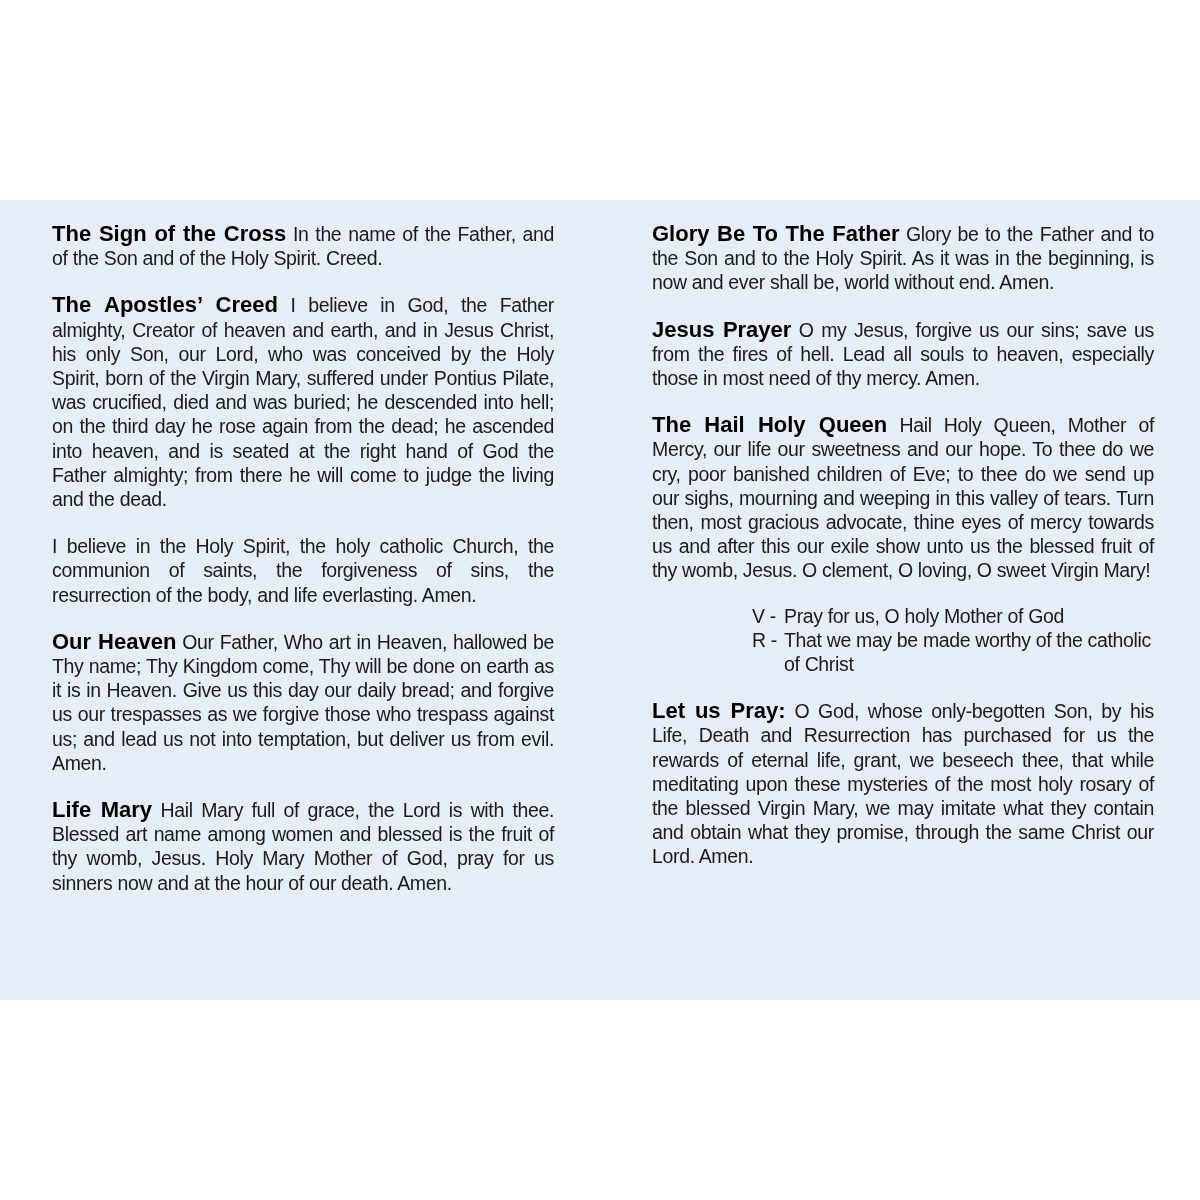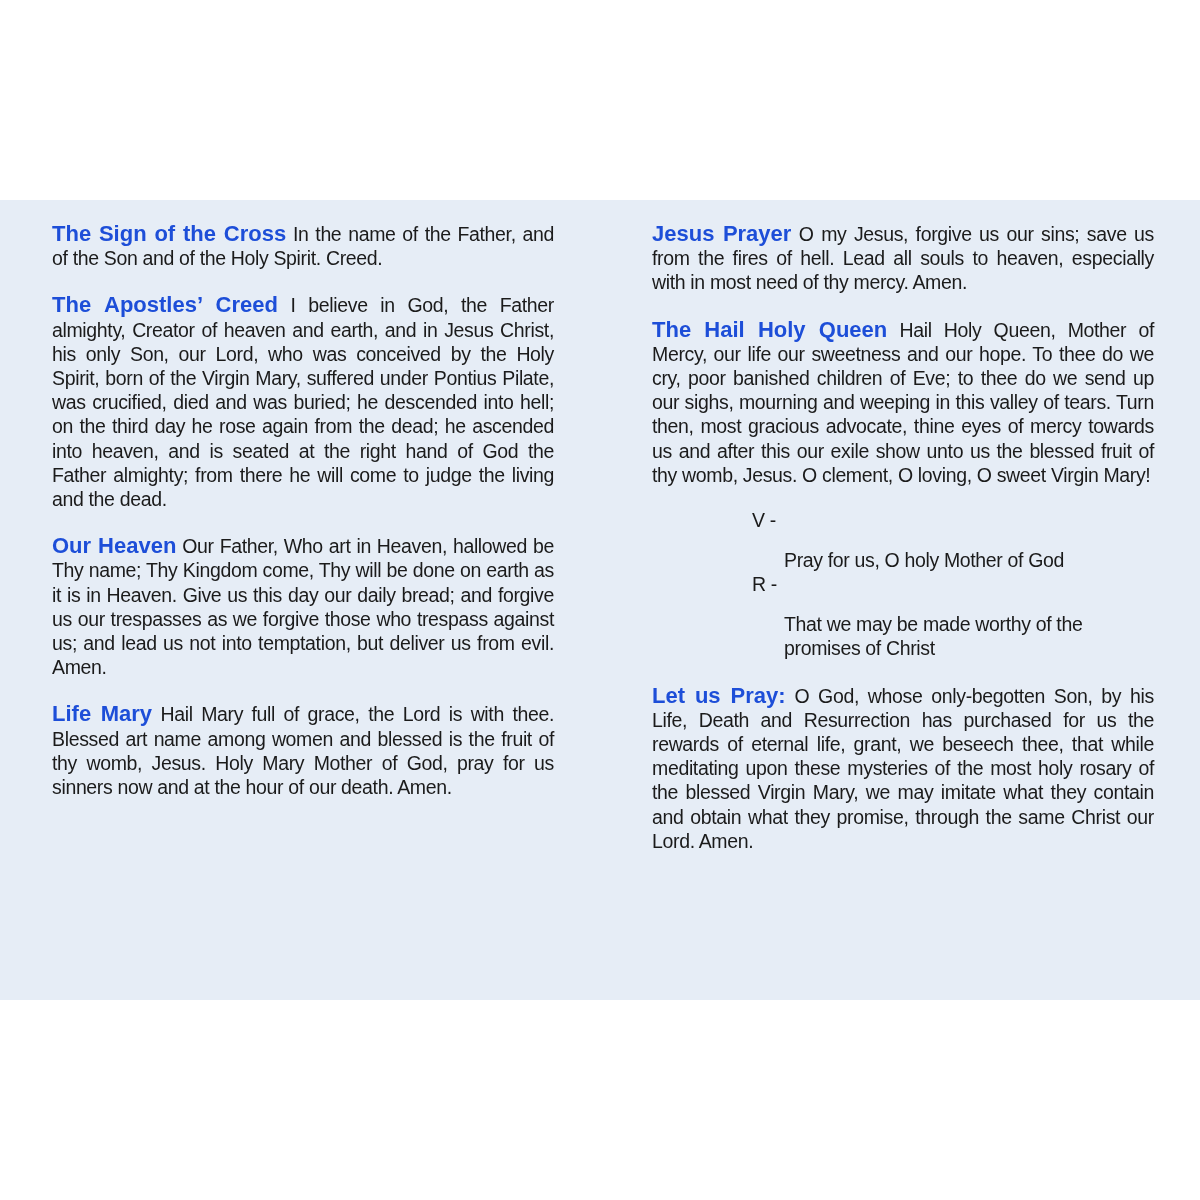--- a/index.html
+++ b/index.html
@@ -14,61 +14,65 @@
   .col {
     position: absolute; top: 222px; width: 502px;
     font-size: 19.5px; line-height: 24.2px; color: #1b1b1b;
     text-align: justify; letter-spacing: -0.35px;
   }
   .col.left { left: 52px; }
   .col.right { left: 652px; }
   .prayer { margin: 0 0 23px 0; }
   .prayer p { margin: 0; }
   .heading {
-    color: #1d4ed8; font-weight: bold; font-size: 22px; letter-spacing: 0;
+    color: #000000; font-weight: bold; font-size: 22px; letter-spacing: 0;
   }
   .para2 { margin-top: 23px !important; }
   .vr { margin: -2px 0 23px 100px; text-align: left; }
   .vr .line { display: flex; }
   .vr .tag { width: 32px; flex: none; }
-  .vr .txt { flex: 1; margin-top: 40px; }
+  .vr .txt { flex: 1; }
 </style>
 </head>
 <body>
 
 <div class="panel"></div>
 
 <div class="col left">
   <div class="prayer">
     <p><span class="heading">The Sign of the Cross</span> <span>In the name of the Father, and of the Son and of the Holy Spirit.  Creed.</span></p>
   </div>
   <div class="prayer">
     <p><span class="heading">The Apostles’ Creed</span> <span>I believe in God, the Father almighty, Creator of heaven and earth, and in Jesus Christ, his only Son, our Lord, who was conceived by the Holy Spirit, born of the Virgin Mary, suffered under Pontius Pilate, was crucified, died and was buried; he descended into hell; on the third day he rose again from the dead; he ascended into heaven, and is seated at the right hand of God the Father almighty; from there he will come to judge the living and the dead.</span></p>
+    <p class="para2">I believe in the Holy Spirit, the holy catholic Church, the communion of saints, the forgiveness of sins, the resurrection of the body, and life everlasting. Amen.</p>
   </div>
   <div class="prayer">
     <p><span class="heading">Our Heaven</span> <span>Our Father, Who art in Heaven, hallowed be Thy name; Thy Kingdom come, Thy will be done on earth as it is in Heaven. Give us this day our daily bread; and forgive us our trespasses as we forgive those who trespass against us; and lead us not into temptation, but deliver us from evil.  Amen.</span></p>
   </div>
   <div class="prayer">
     <p><span class="heading">Life Mary</span> <span>Hail Mary full of grace, the Lord is with thee. Blessed art name among women and blessed is the fruit of thy womb, Jesus. Holy Mary Mother of God, pray for us sinners now and at the hour of our death.  Amen.</span></p>
   </div>
 </div>
 
 <div class="col right">
   <div class="prayer">
-    <p><span class="heading">Jesus Prayer</span> <span>O my Jesus, forgive us our sins; save us from the fires of hell. Lead all souls to heaven, especially with in most need of thy mercy. Amen.</span></p>
+    <p><span class="heading">Glory Be To The Father</span> <span>Glory be to the Father and to the Son and to the Holy Spirit. As it was in the beginning, is now and ever shall be, world without end.  Amen.</span></p>
+  </div>
+  <div class="prayer">
+    <p><span class="heading">Jesus Prayer</span> <span>O my Jesus, forgive us our sins; save us from the fires of hell. Lead all souls to heaven, especially those in most need of thy mercy. Amen.</span></p>
   </div>
   <div class="prayer">
     <p><span class="heading">The Hail Holy Queen</span> <span>Hail Holy Queen, Mother of Mercy, our life our sweetness and our hope. To thee do we cry, poor banished children of Eve; to thee do we send up our sighs, mourning and weeping in this valley of tears. Turn then, most gracious advocate, thine eyes of mercy towards us and after this our exile show unto us the blessed fruit of thy womb, Jesus. O clement, O loving, O sweet Virgin Mary!</span></p>
   </div>
   <div class="vr">
     <div class="line">
       <span class="tag">V -</span>
       <span class="txt">Pray for us, O holy Mother of God</span>
     </div>
     <div class="line">
       <span class="tag">R -</span>
-      <span class="txt">That we may be made worthy of the promises of Christ</span>
+      <span class="txt">That we may be made worthy of the catholic of Christ</span>
     </div>
   </div>
   <div class="prayer">
     <p><span class="heading">Let us Pray:</span> <span>O God, whose only-begotten Son, by his Life, Death and Resurrection has purchased for us the rewards of eternal life, grant, we beseech thee, that while meditating upon these mysteries of the most holy rosary of the blessed Virgin Mary, we may imitate what they contain and obtain what they promise, through the same Christ our Lord.  Amen.</span></p>
   </div>
 </div>
 
 </body></html>

